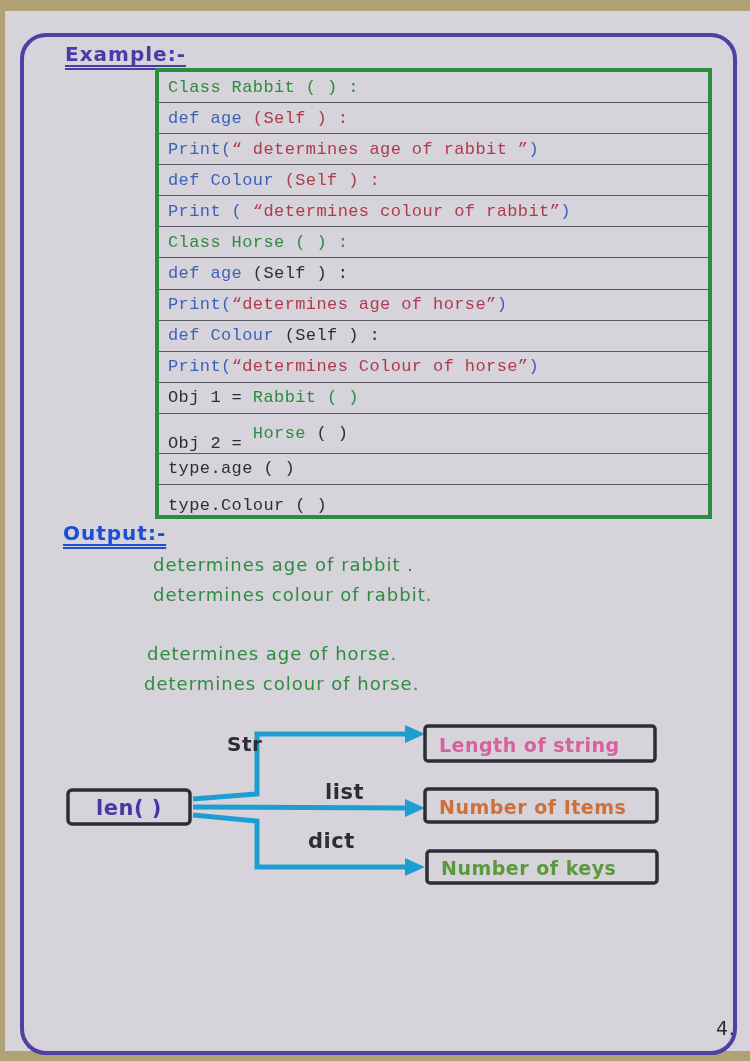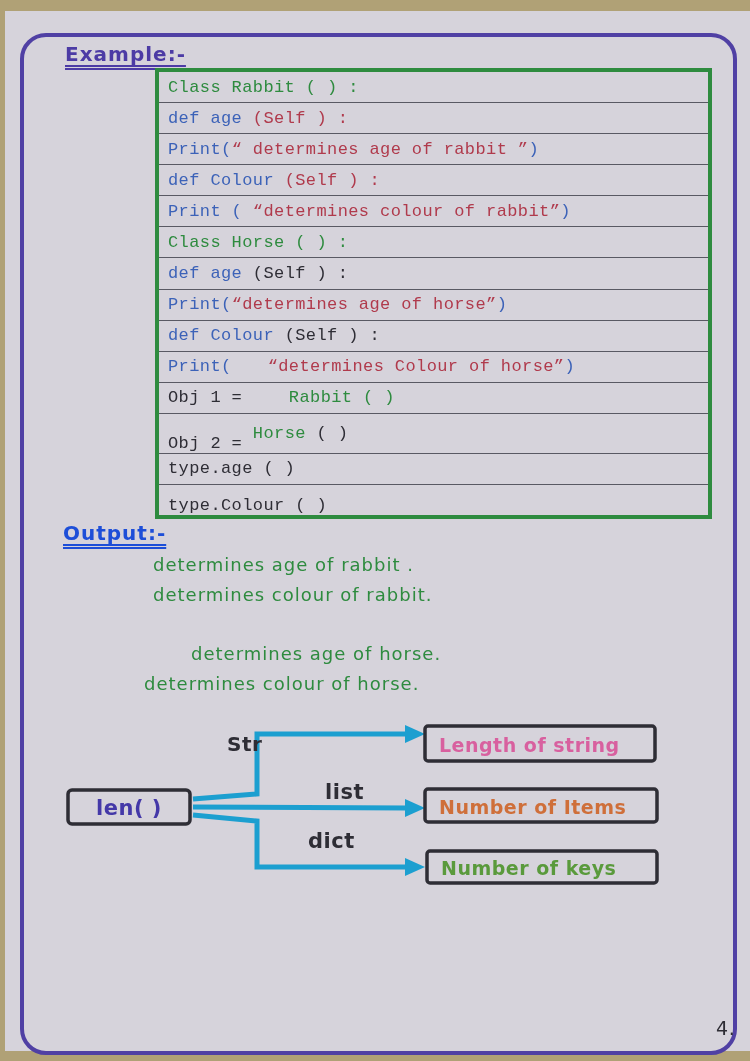--- a/index.html
+++ b/index.html
@@ -52,32 +52,32 @@
   <div class="code-table" id="code-table">
       <div class="code-row hand"><span style="color: rgb(46, 139, 63);">Class Rabbit ( ) :</span></div>
       <div class="code-row hand"><span style="color: rgb(60, 98, 184);">def age </span><span style="color: rgb(176, 58, 76);">(Self ) :</span></div>
       <div class="code-row hand"><span style="color: rgb(60, 98, 184);">Print(</span><span style="color: rgb(176, 58, 76);">“ determines age of rabbit ”</span><span style="color: rgb(60, 98, 184);">)</span></div>
       <div class="code-row hand"><span style="color: rgb(60, 98, 184);">def Colour </span><span style="color: rgb(176, 58, 76);">(Self ) :</span></div>
       <div class="code-row hand"><span style="color: rgb(60, 98, 184);">Print ( </span><span style="color: rgb(176, 58, 76);">“determines colour of rabbit”</span><span style="color: rgb(60, 98, 184);">)</span></div>
       <div class="code-row hand"><span style="color: rgb(46, 139, 63);">Class Horse ( ) :</span></div>
       <div class="code-row hand"><span style="color: rgb(60, 98, 184);">def age </span><span style="color: rgb(46, 45, 53);">(Self ) :</span></div>
       <div class="code-row hand"><span style="color: rgb(60, 98, 184);">Print(</span><span style="color: rgb(176, 58, 76);">“determines age of horse”</span><span style="color: rgb(60, 98, 184);">)</span></div>
       <div class="code-row hand"><span style="color: rgb(60, 98, 184);">def Colour </span><span style="color: rgb(46, 45, 53);">(Self ) :</span></div>
-      <div class="code-row hand"><span style="color: rgb(60, 98, 184);">Print(</span><span style="color: rgb(176, 58, 76); margin-left: 36px;">“determines Colour of horse”</span><span style="color: rgb(60, 98, 184);">)</span></div>
-      <div class="code-row hand"><span style="color: rgb(46, 45, 53);">Obj 1 = </span><span style="color: rgb(46, 139, 63); margin-left: 36px;">Rabbit ( )</span></div>
+      <div class="code-row hand"><span style="color: rgb(60, 98, 184);">Print(</span><span style="color: rgb(176, 58, 76);">“determines Colour of horse”</span><span style="color: rgb(60, 98, 184);">)</span></div>
+      <div class="code-row hand"><span style="color: rgb(46, 45, 53);">Obj 1 = </span><span style="color: rgb(46, 139, 63);">Rabbit ( )</span></div>
       <div class="code-row hand"><span style="color: rgb(46, 45, 53); margin-top: 20px;">Obj 2 = </span><span style="color: rgb(46, 139, 63);">Horse </span><span style="color: rgb(46, 45, 53);">( )</span></div>
       <div class="code-row hand"><span style="color: rgb(46, 45, 53);">type.age ( )</span></div>
       <div class="code-row hand"><span style="color: rgb(46, 45, 53);">type.Colour ( )</span></div>
     </div>
 
   <div class="section-label output-label hand" style="color: #1d4ed8;">Output:-</div>
 
   <div class="out-line hand" style="left: 148px; top: 543px; color: rgb(46, 139, 63);">determines age of rabbit .</div>
   <div class="out-line hand" style="left: 148px; top: 573px; color: rgb(46, 139, 63);">determines colour of rabbit.</div>
-  <div class="out-line hand" style="left: 142px; top: 632px; color: rgb(46, 139, 63); margin-left: 44px;">determines age of horse.</div>
+  <div class="out-line hand" style="left: 142px; top: 632px; color: rgb(46, 139, 63);">determines age of horse.</div>
   <div class="out-line hand" style="left: 139px; top: 662px; color: rgb(46, 139, 63);">determines colour of horse.</div>
 
   <svg class="diagram-svg" width="700" height="190" viewBox="0 0 700 190">
 
     <g>
       <polyline points="188,88 252,83 252,23 402,23" fill="none" stroke-width="5" stroke="#1c9fd0"></polyline>
       <polygon points="400,14 420,23 400,32" fill="#1c9fd0"></polygon>
     </g>
     <g>
       <polyline points="188,96 402,97" fill="none" stroke-width="5" stroke="#1c9fd0"></polyline>

